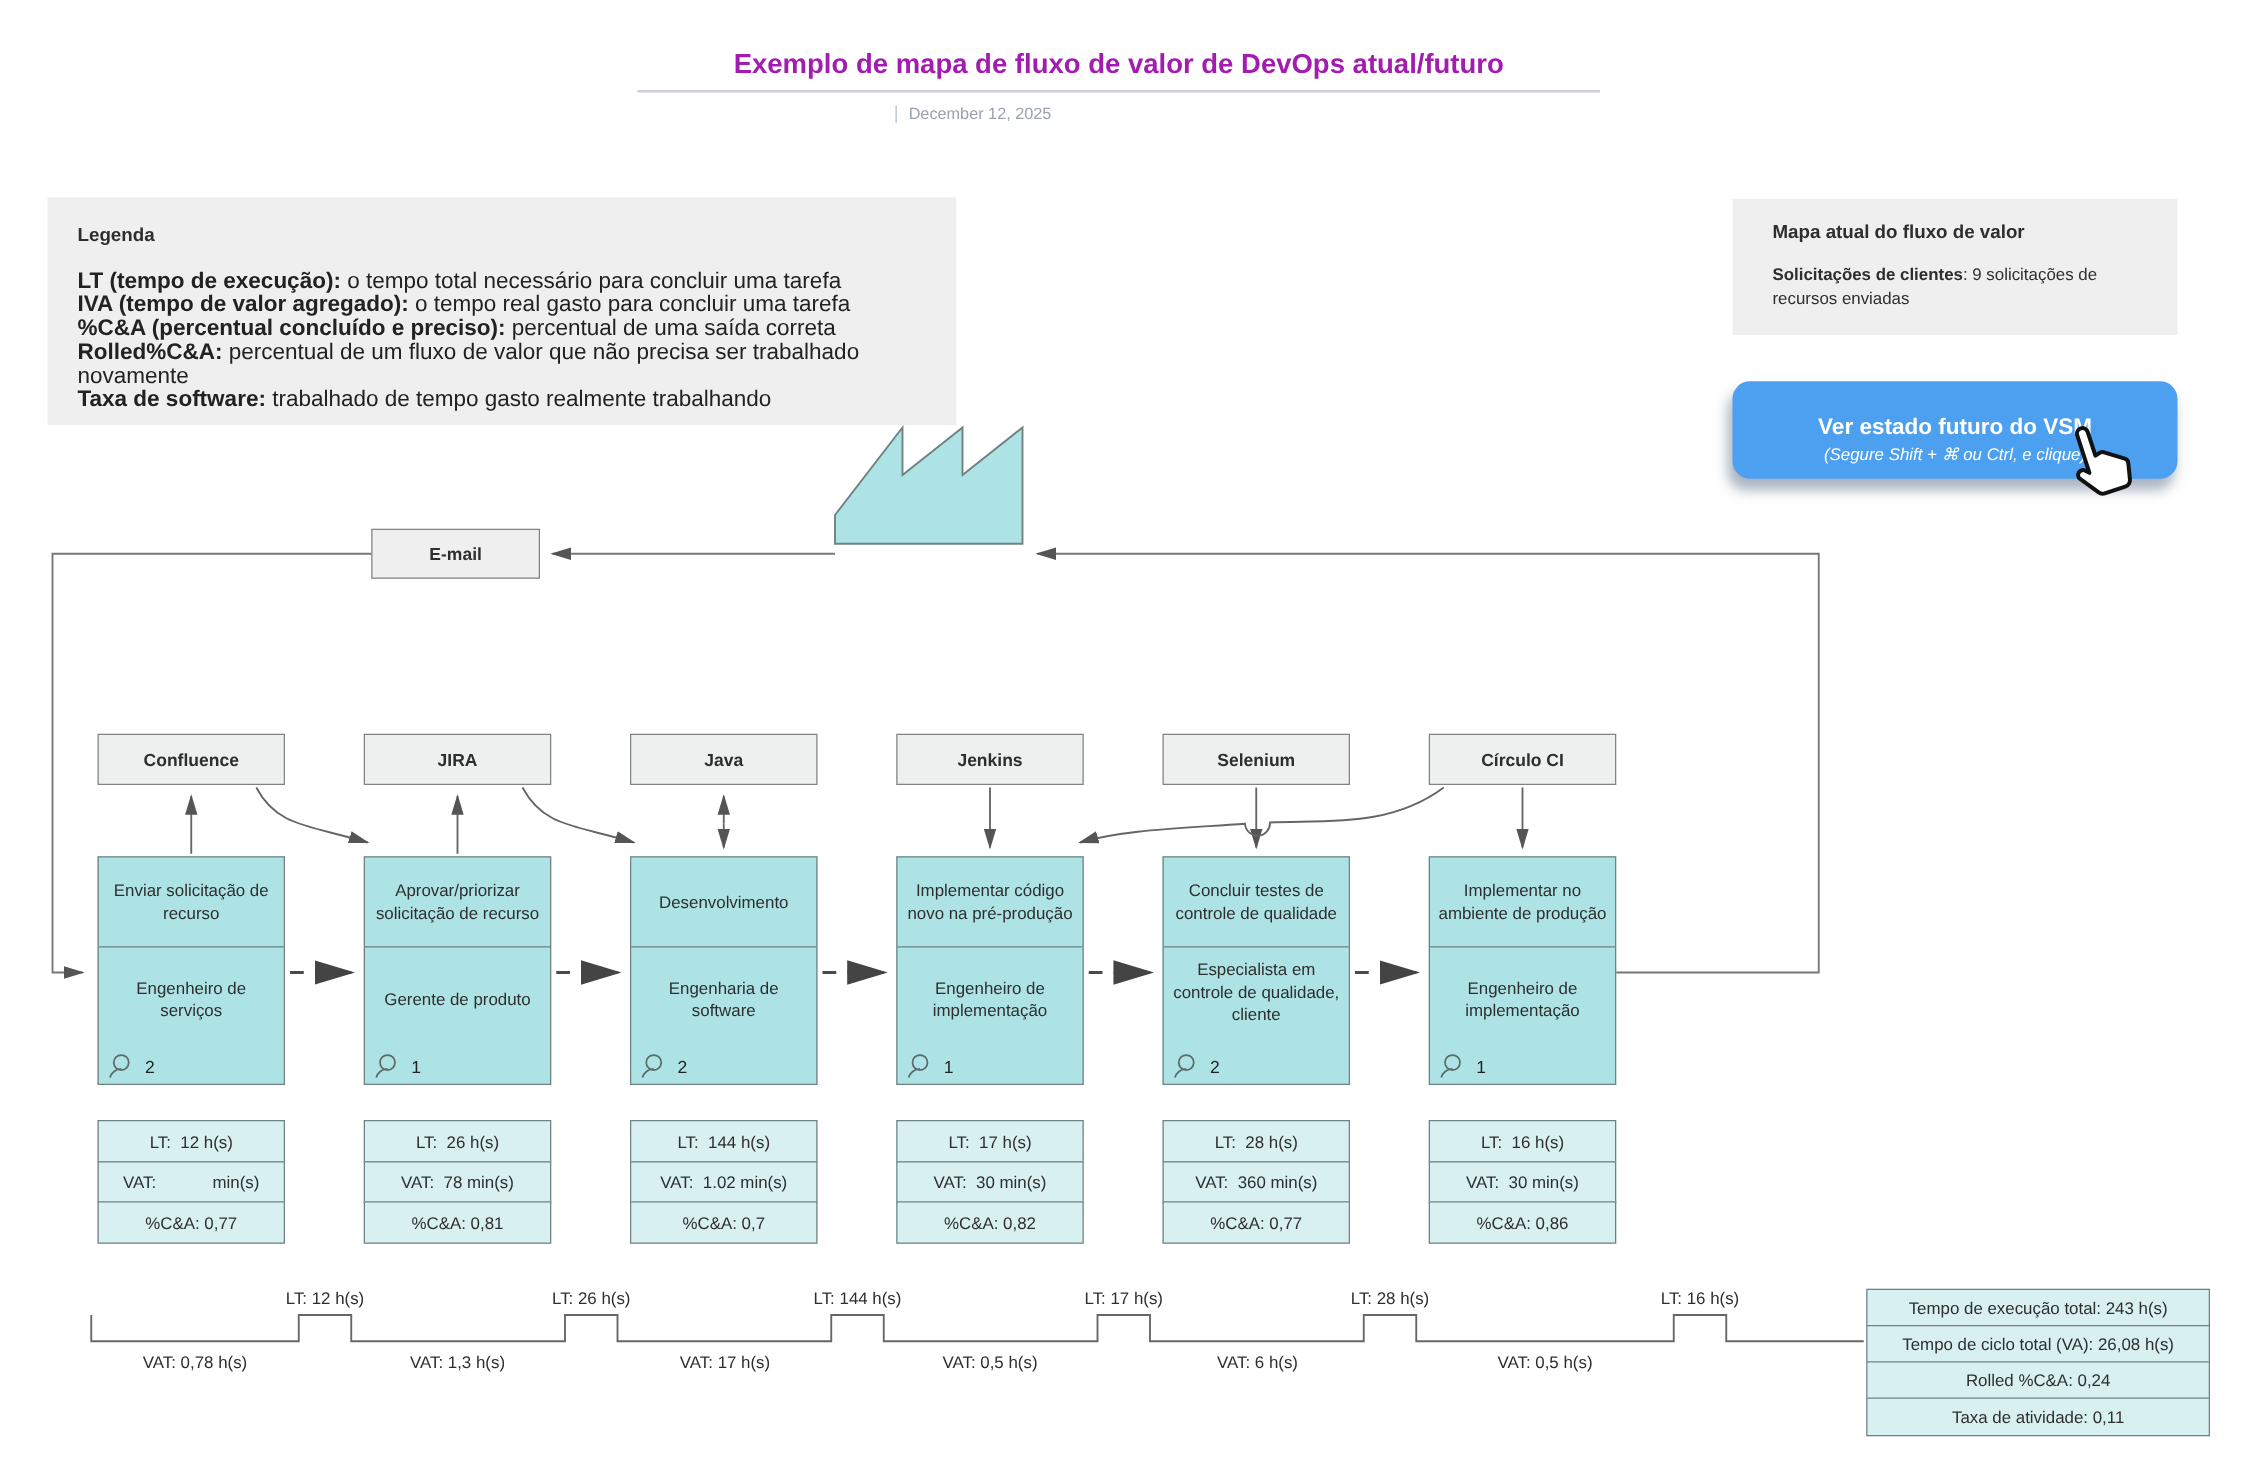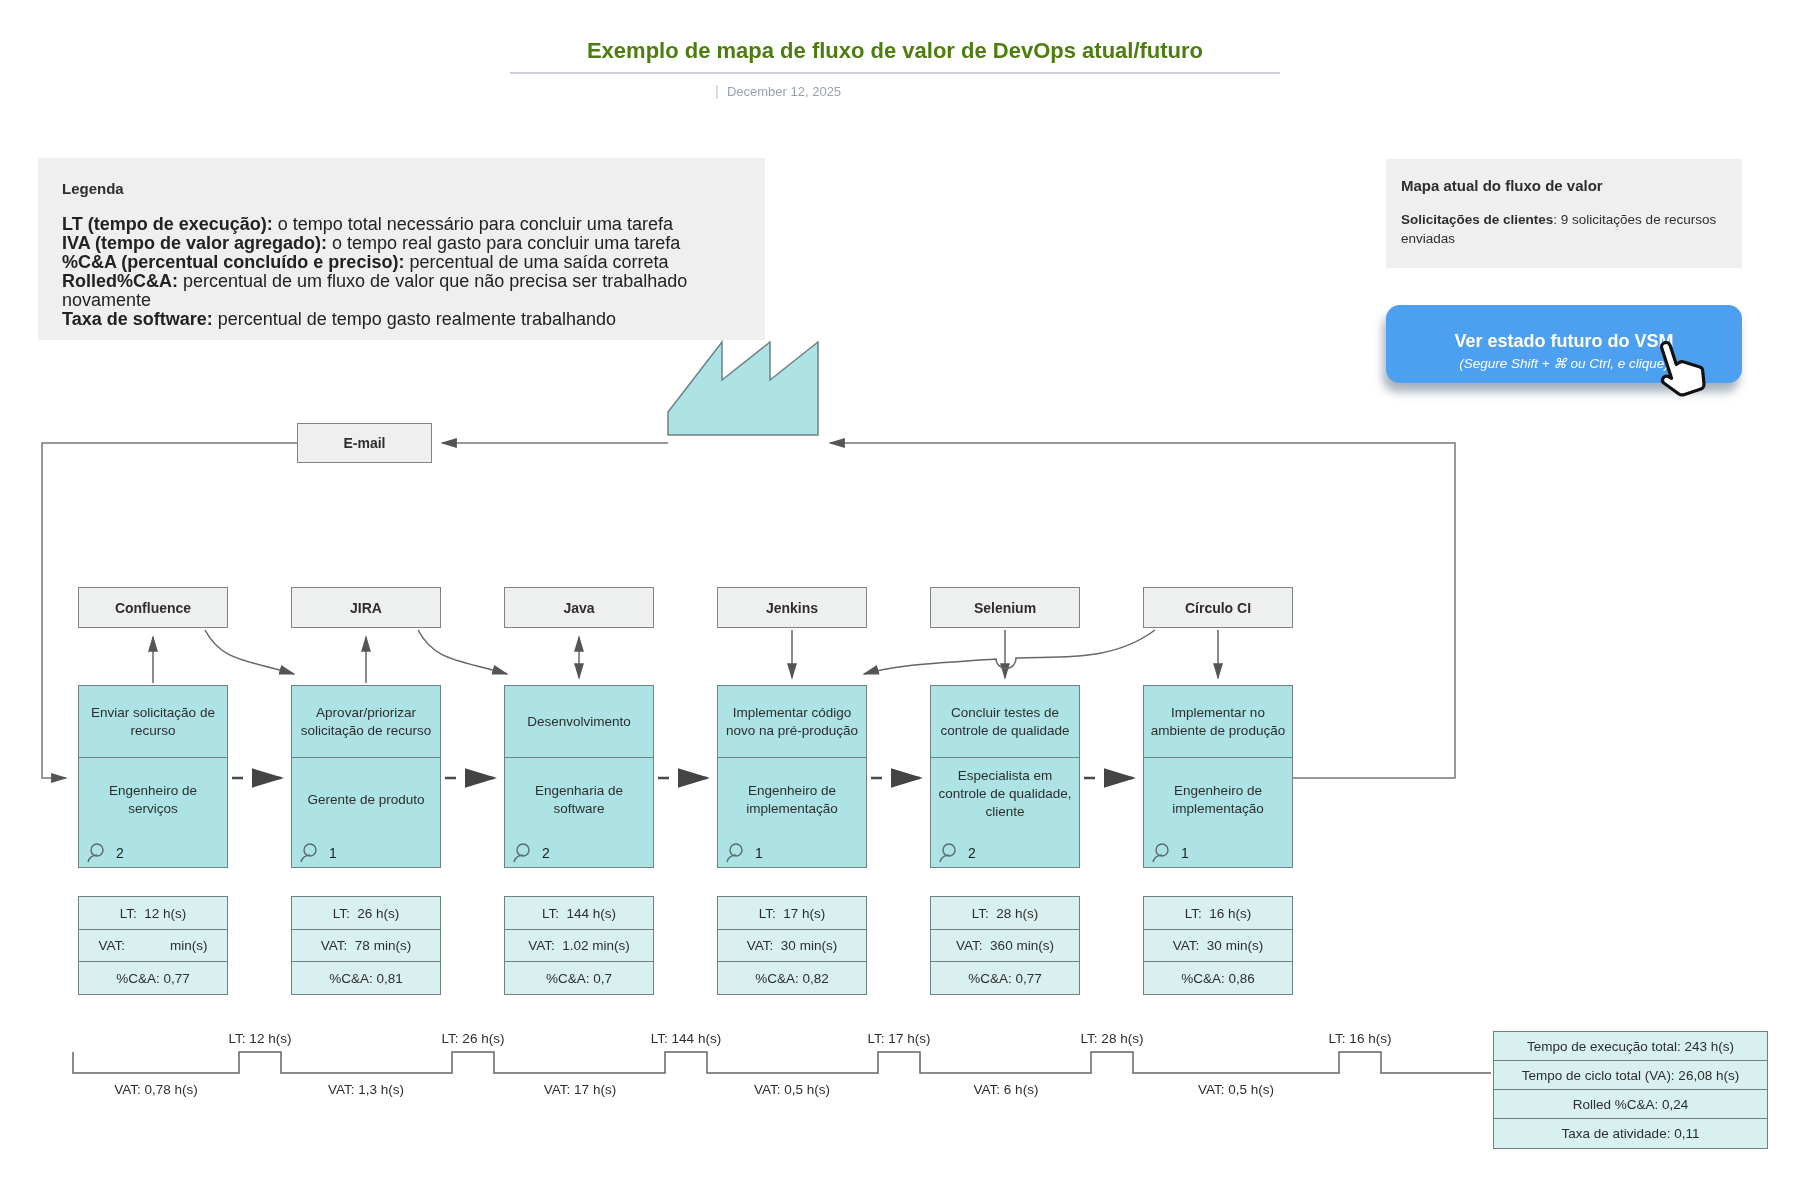--- a/index.html
+++ b/index.html
@@ -1,29 +1,29 @@
 <!DOCTYPE html>
 <html><head>
 <meta charset="utf-8">
 <style>
   html,body{margin:0;padding:0;}
   body{width:1800px;height:1185px;position:relative;background:#fff;
        font-family:"Liberation Sans",sans-serif;color:#2e2e2e;overflow:hidden;}
   .abs{position:absolute;}
   
-  .title{left:0;top:38px;width:1790px;text-align:center;font-size:22px;font-weight:bold;color:#4d7c0f;}
+  .title{left:0;top:38px;width:1790px;text-align:center;font-size:22px;font-weight:bold;color:#a21caf;}
   .title-rule{left:510px;top:72px;width:770px;height:0;border-top:2px solid #ccd0d6;}
   .date-line{left:715px;top:82px;font-size:13px;color:#9aa2ae;}
   .date-bar{color:#c3c8cf;margin-right:8px;font-size:15px;}
   
   .legend{left:38px;top:158px;width:727px;height:182px;background:#efefef;box-sizing:border-box;padding:22px 24px;}
   .legend h3{margin:0 0 18px 0;font-size:15px;}
   .legend .li{font-size:18px;line-height:19px;color:#222;}
   
-  .infobox{left:1386px;top:159px;width:356px;height:109px;background:#efefef;box-sizing:border-box;padding:18px 15px;}
+  .infobox{left:1386px;top:159px;width:356px;height:109px;background:#efefef;box-sizing:border-box;padding:18px 32px;}
   .infobox h3{margin:0;font-size:15px;}
   .infobox .body{margin-top:16px;font-size:13.5px;line-height:19px;}
   
   .future-btn{left:1386px;top:305px;width:356px;height:78px;background:#4d9fef;border:none;border-radius:14px;
       color:#fff;text-align:center;box-shadow:-3px 9px 10px rgba(96,114,138,.55);cursor:pointer;
       font-family:"Liberation Sans",sans-serif;display:block;padding:0;}
   .future-btn .l1{font-size:18px;font-weight:bold;display:block;margin-top:14px;}
   .future-btn .l2{font-size:13.5px;font-style:italic;display:block;margin-top:3px;}
   
   .emailbox{left:297px;top:423px;width:135px;height:40px;background:#efefef;border:1.5px solid #808487;
@@ -64,21 +64,21 @@
 <div class="abs title">Exemplo de mapa de fluxo de valor de DevOps atual/futuro</div>
 <div class="abs title-rule"></div>
 <div class="abs date-line"><span class="date-bar">|</span><span>December 12, 2025</span></div>
 
 <div class="abs legend">
   <h3>Legenda</h3>
   <div class="li"><b>LT (tempo de execução):</b><span> o tempo total necessário para concluir uma tarefa</span></div>
   <div class="li"><b>IVA (tempo de valor agregado):</b><span> o tempo real gasto para concluir uma tarefa</span></div>
   <div class="li"><b>%C&amp;A (percentual concluído e preciso):</b><span> percentual de uma saída correta</span></div>
   <div class="li"><b>Rolled%C&amp;A:</b><span> percentual de um fluxo de valor que não precisa ser trabalhado novamente</span></div>
-  <div class="li"><b>Taxa de software:</b><span> percentual de tempo gasto realmente trabalhando</span></div>
+  <div class="li"><b>Taxa de software:</b><span> trabalhado de tempo gasto realmente trabalhando</span></div>
 </div>
 
 <div class="abs infobox">
   <h3>Mapa atual do fluxo de valor</h3>
   <div class="body"><b>Solicitações de clientes</b><span>: 9 solicitações de recursos enviadas</span></div>
 </div>
 
 <button class="abs future-btn">
   <span class="l1">Ver estado futuro do VSM</span>
   <span class="l2">(Segure Shift + ⌘ ou Ctrl, e clique)</span>

